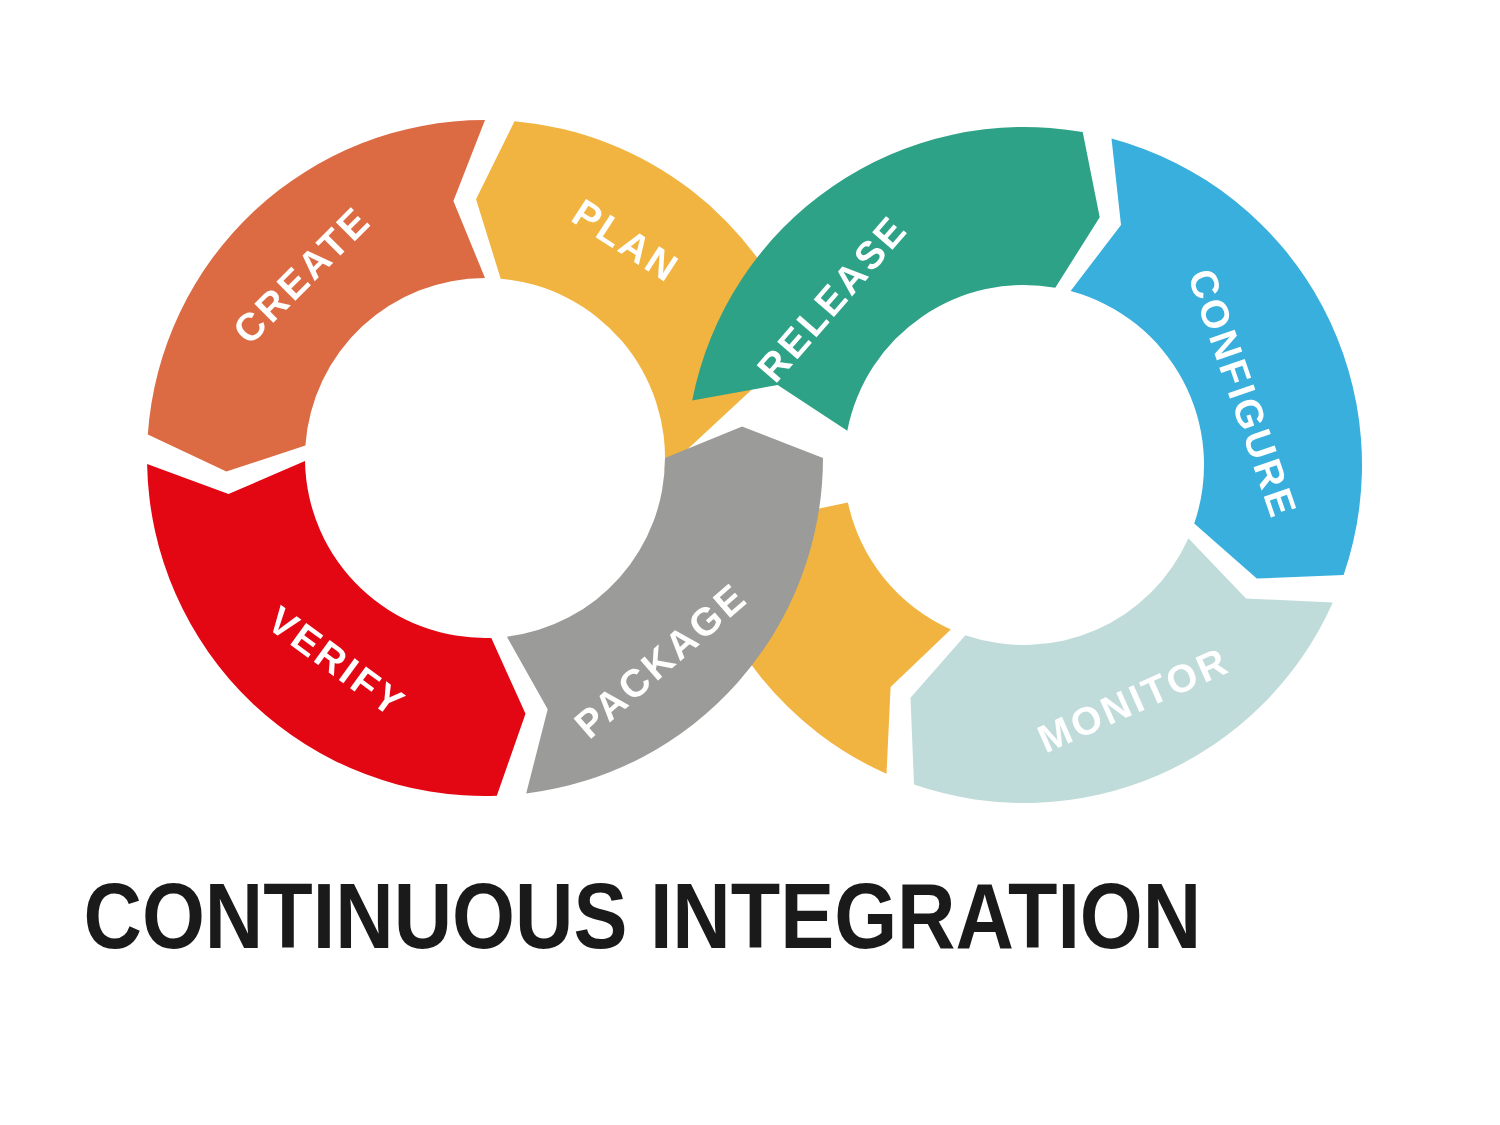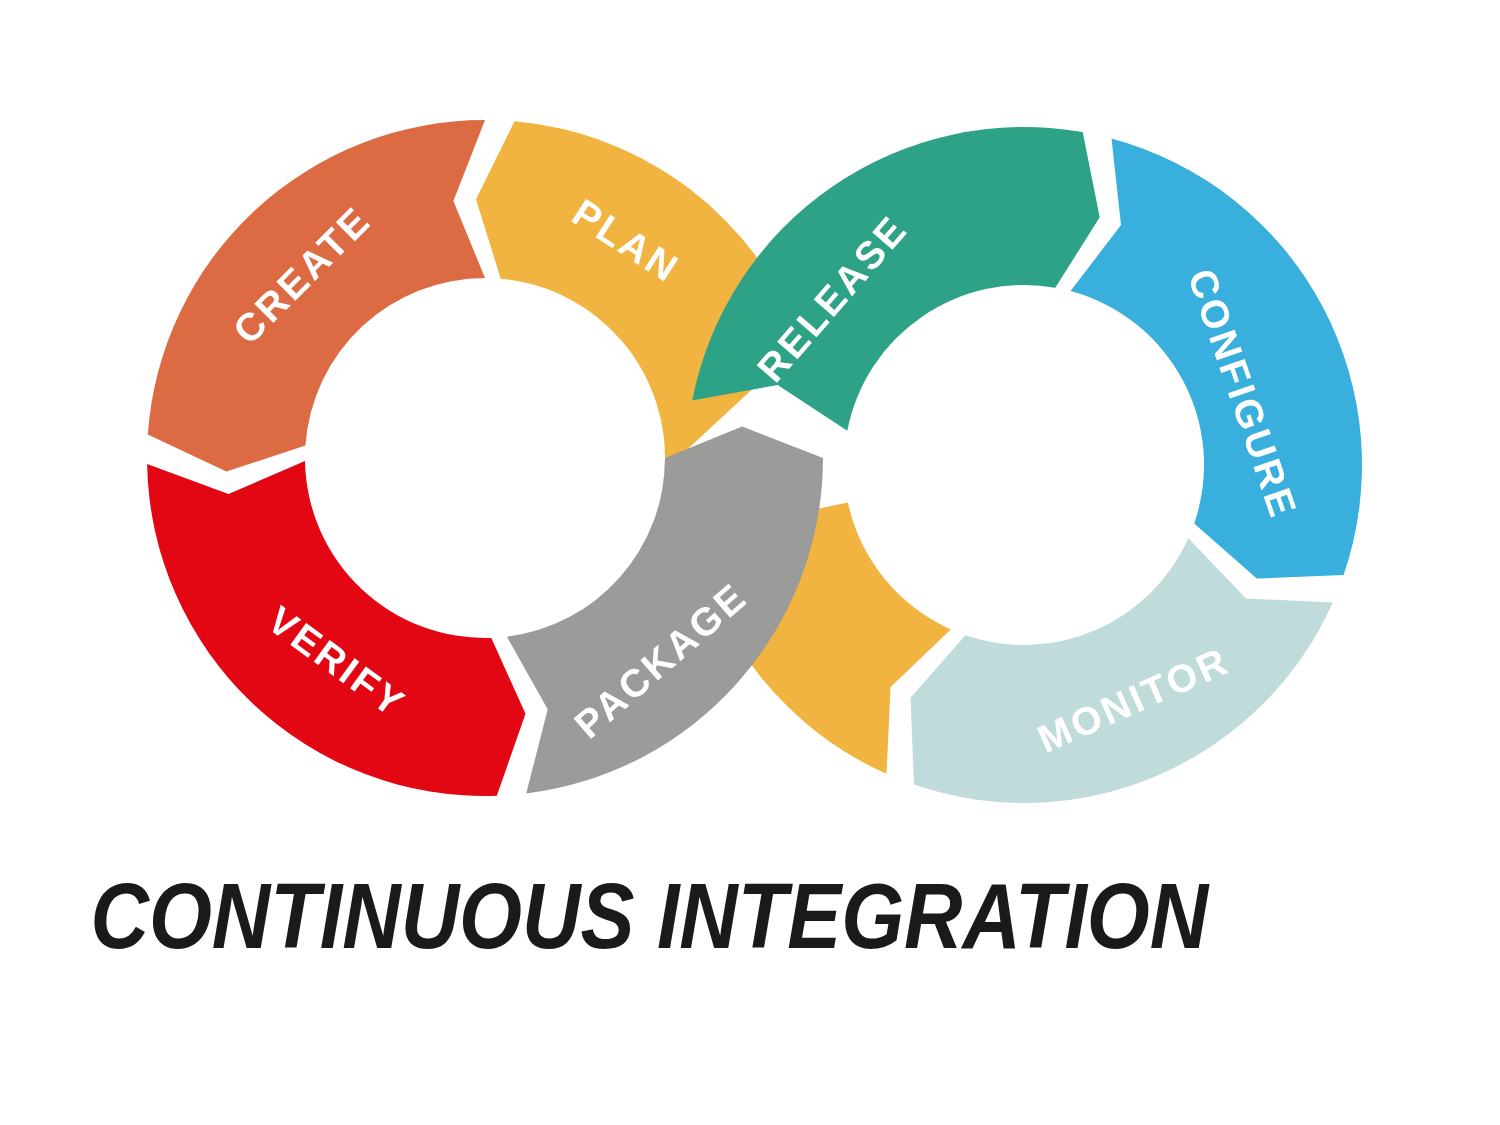--- a/index.html
+++ b/index.html
@@ -26,23 +26,22 @@
     font-family: "Liberation Sans", sans-serif;
     font-weight: 700;
     font-size: 39px;
     letter-spacing: 3px;
   }
   #title-row {
     position: absolute;
     top: 868px;
     left: 0;
     width: 1292px;
-    text-align: right;
+    text-align: left;
     white-space: nowrap;
-    font-style: italic;
   }
   #title-row .title-inner {
     display: inline-block;
     font-family: "Liberation Sans", sans-serif;
     font-weight: 700;
     font-size: 93px;
     letter-spacing: 0px;
     transform: scaleX(0.87);
     transform-origin: center;
     line-height: 1.05;

